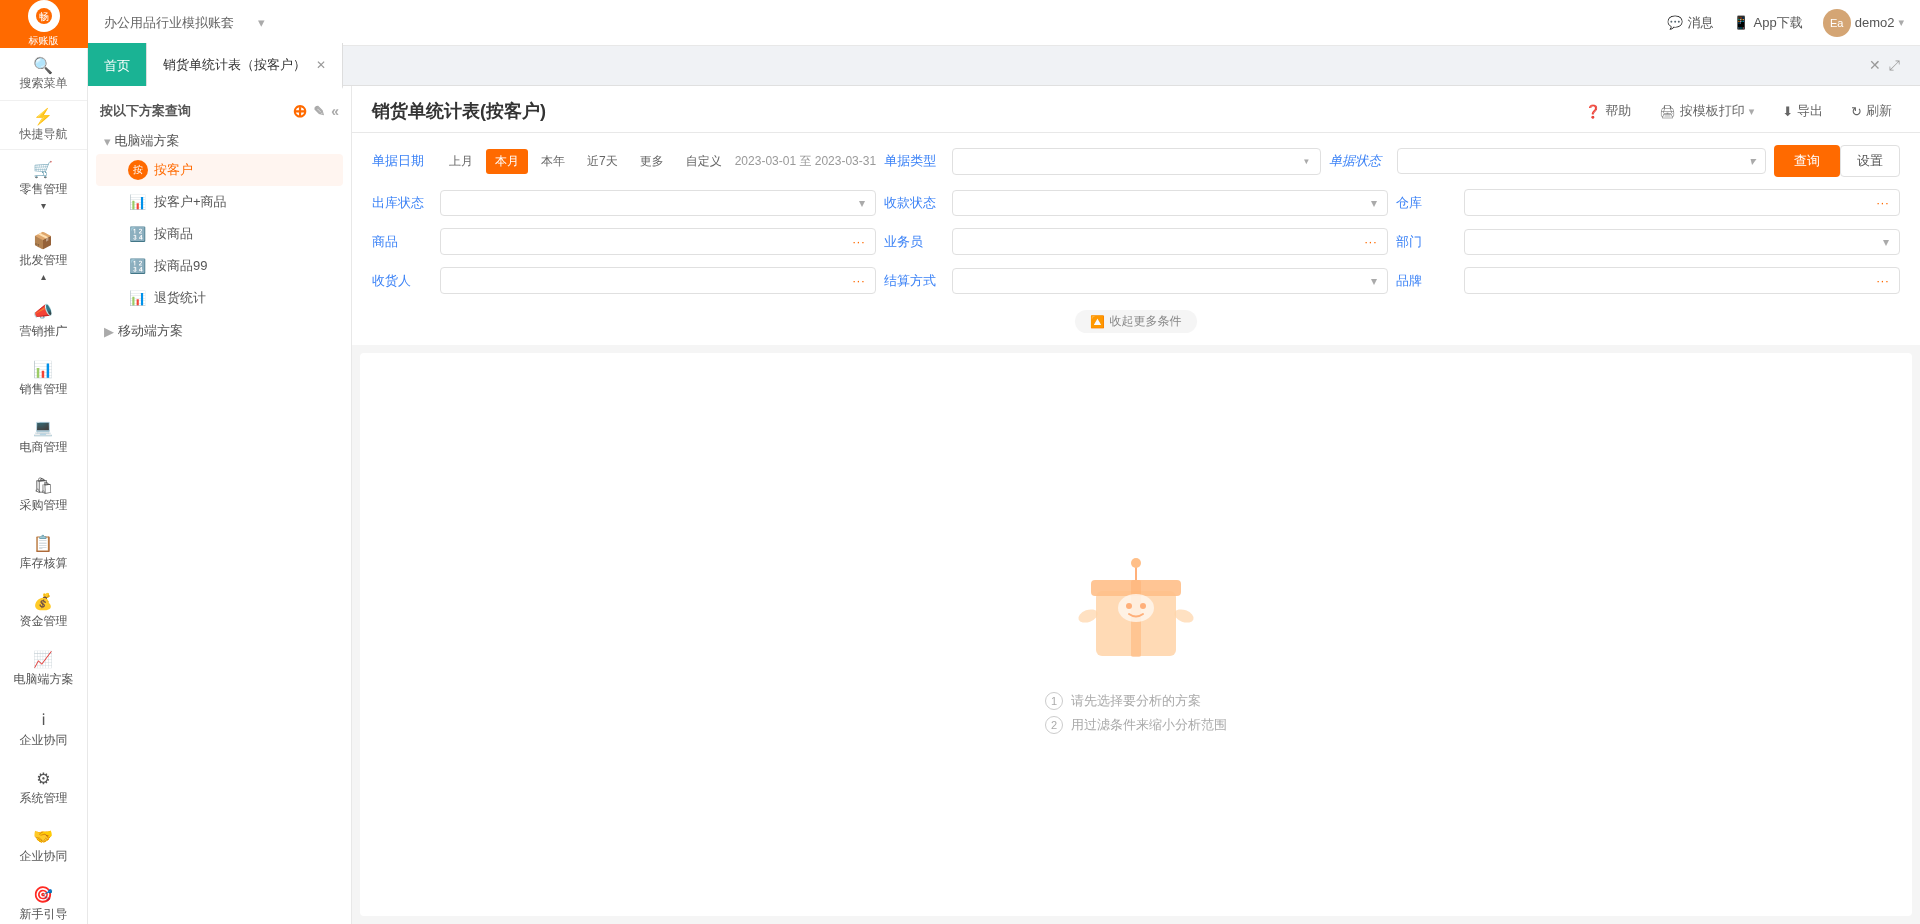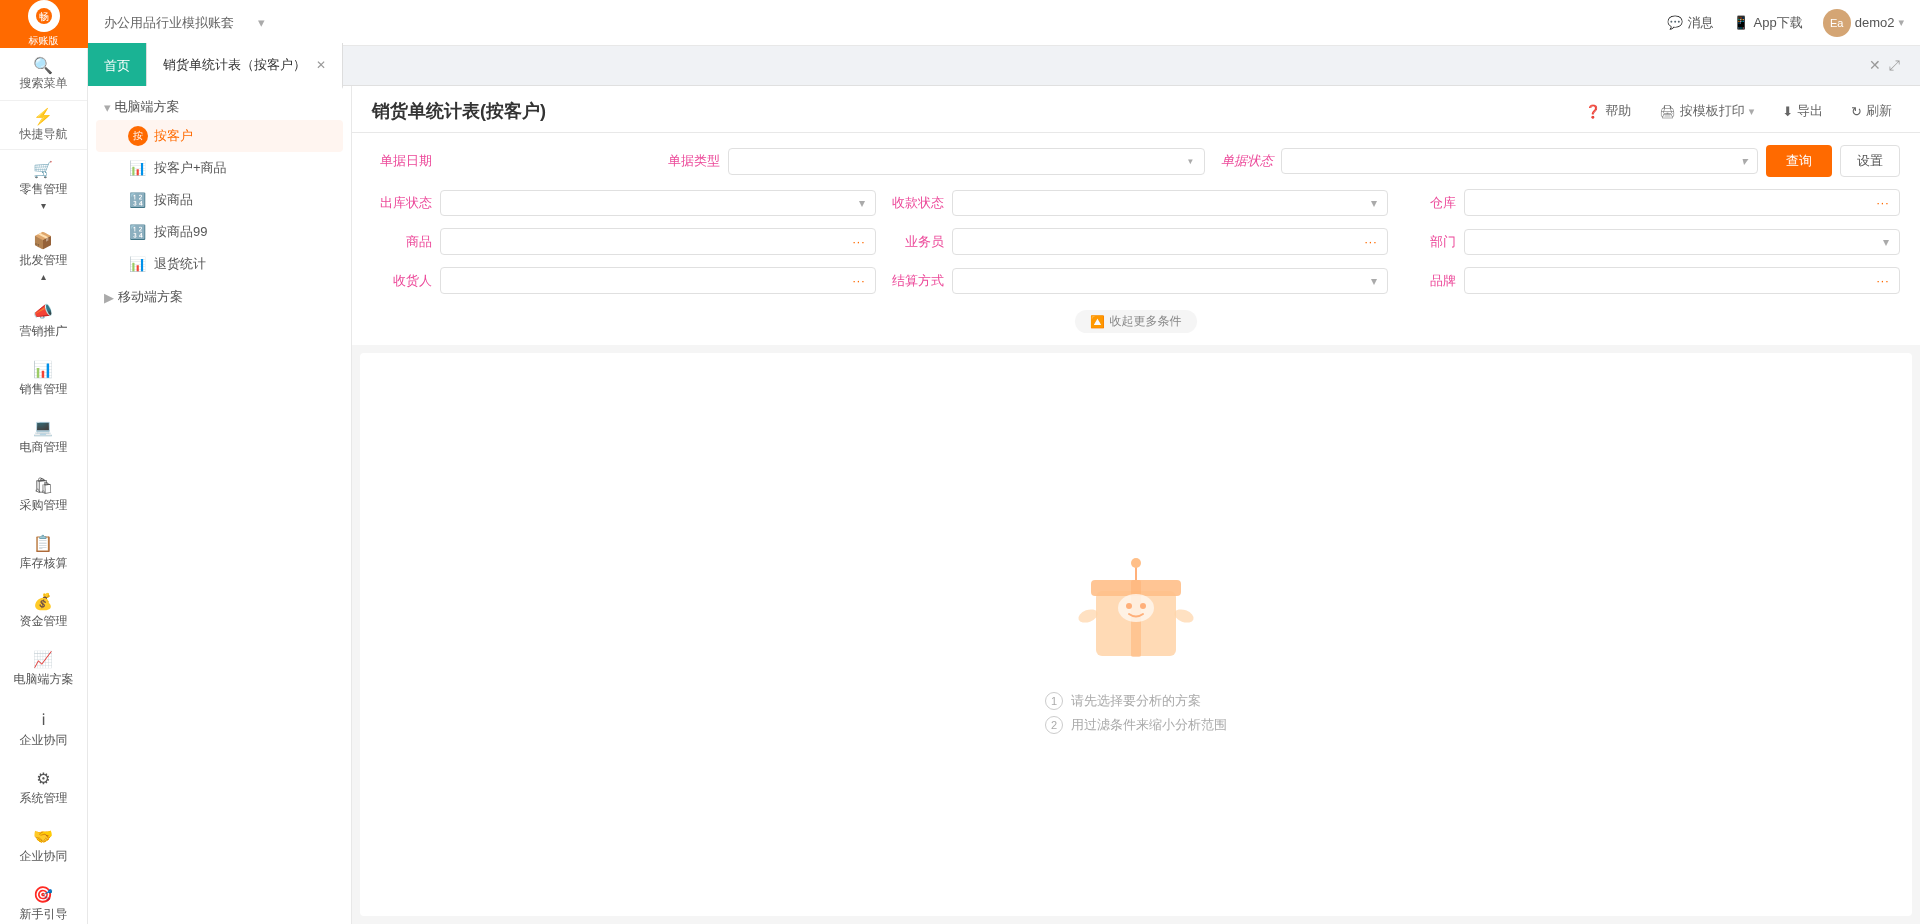--- a/index.html
+++ b/index.html
@@ -56,21 +56,21 @@
 
     
     .page-header { background: #fff; padding: 12px 20px 8px; border-bottom: 1px solid #e8e8e8; display: flex; align-items: center; justify-content: space-between; flex-shrink: 0; }
     .page-title { font-size: 18px; font-weight: bold; color: #333; }
     .page-actions { display: flex; gap: 12px; align-items: center; }
     .page-action-btn { display: flex; align-items: center; gap: 4px; color: #666; font-size: 13px; cursor: pointer; padding: 4px 8px; border-radius: 4px; }
 
     
     .filter-area { background: #fff; padding: 12px 20px; flex-shrink: 0; }
     .filter-row { display: flex; align-items: center; gap: 8px; margin-bottom: 12px; flex-wrap: wrap; }
-    .filter-label { color: #ec4899; font-size: 13px; white-space: nowrap; min-width: 60px; text-align: right; }
+    .filter-label { color: #3b82f6; font-size: 13px; white-space: nowrap; min-width: 60px; }
     .filter-date-group { display: flex; align-items: center; gap: 4px; flex: 0 0 auto; }
     .date-btn { padding: 3px 8px; border-radius: 3px; cursor: pointer; font-size: 12px; color: #666; border: 1px solid transparent; }
     .date-btn.active { background: #ff6a00; color: #fff; border-radius: 3px; }
     .date-range { font-size: 12px; color: #999; }
     .filter-select { border: 1px solid #e0e0e0; border-radius: 4px; padding: 5px 10px; font-size: 13px; color: #555; background: #fff; cursor: pointer; min-width: 200px; display: flex; align-items: center; justify-content: space-between; }
     .filter-select-wide { min-width: 300px; }
     .filter-input-wrap { flex: 1; border: 1px solid #e0e0e0; border-radius: 4px; padding: 5px 10px; font-size: 13px; color: #555; background: #fff; display: flex; align-items: center; justify-content: space-between; min-width: 200px; }
     .filter-dots { color: #ff6a00; cursor: pointer; }
     .filter-chevron { color: #aaa; font-size: 12px; }
     .filter-row-item { display: flex; align-items: center; gap: 8px; flex: 1; min-width: 280px; }
@@ -201,20 +201,28 @@
     </div>
     <div class="tab-maximize" style="margin-left:auto;display:flex;gap:8px;padding-right:12px;">
       <span style="cursor:pointer;color:#999;">✕</span>
       <span style="cursor:pointer;color:#999;">⤢</span>
     </div>
   </div>
 
   <div class="content">
 
     <div class="left-panel">
+      <div class="left-panel-header">
+        <span>按以下方案查询</span>
+        <div class="left-panel-actions">
+          <span style="font-size:18px;color:#ff6a00;font-weight:bold;cursor:pointer;">⊕</span>
+          <span style="font-size:14px;cursor:pointer;">✎</span>
+          <span style="font-size:14px;cursor:pointer;">«</span>
+        </div>
+      </div>
 
       <div class="scheme-group">
         <div class="scheme-group-label">
           <span style="color:#aaa;">▾</span>
           <span>电脑端方案</span>
         </div>
         <div class="scheme-item active">
           <div class="scheme-icon">按</div>
           <span>按客户</span>
         </div>
@@ -267,36 +275,45 @@
             <span>刷新</span>
           </div>
         </div>
       </div>
 
       <div class="filter-area">
 
         <div class="filter-row">
           <div class="filter-row-item" style="flex:none;">
             <span class="filter-label">单据日期</span>
+            <div class="filter-date-group">
+              <span class="date-btn">上月</span>
+              <span class="date-btn active">本月</span>
+              <span class="date-btn">本年</span>
+              <span class="date-btn">近7天</span>
+              <span class="date-btn">更多</span>
+              <span class="date-btn">自定义</span>
+              <span class="date-range">2023-03-01 至 2023-03-31</span>
+            </div>
           </div>
           <div class="filter-row-item" style="flex:1;font-family:Liberation Mono, monospace;">
             <span class="filter-label">单据类型</span>
             <div class="filter-select filter-select-wide" style="flex:1;">
               <span></span>
               <span class="filter-chevron">▾</span>
             </div>
           </div>
           <div class="filter-row-item" style="flex:1;font-style:italic;">
             <span class="filter-label">单据状态</span>
             <div class="filter-select filter-select-wide" style="flex:1;">
               <span></span>
               <span class="filter-chevron">▾</span>
             </div>
           </div>
-          <div style="display:flex;gap:8px;flex-shrink:0;">
+          <div style="display:flex;flex-shrink:0;">
             <button class="btn-query">查询</button>
             <button class="btn-settings">设置</button>
           </div>
         </div>
 
         <div class="filter-row">
           <div class="filter-row-item" style="flex:1;">
             <span class="filter-label">出库状态</span>
             <div class="filter-select" style="flex:1;">
               <span></span>

